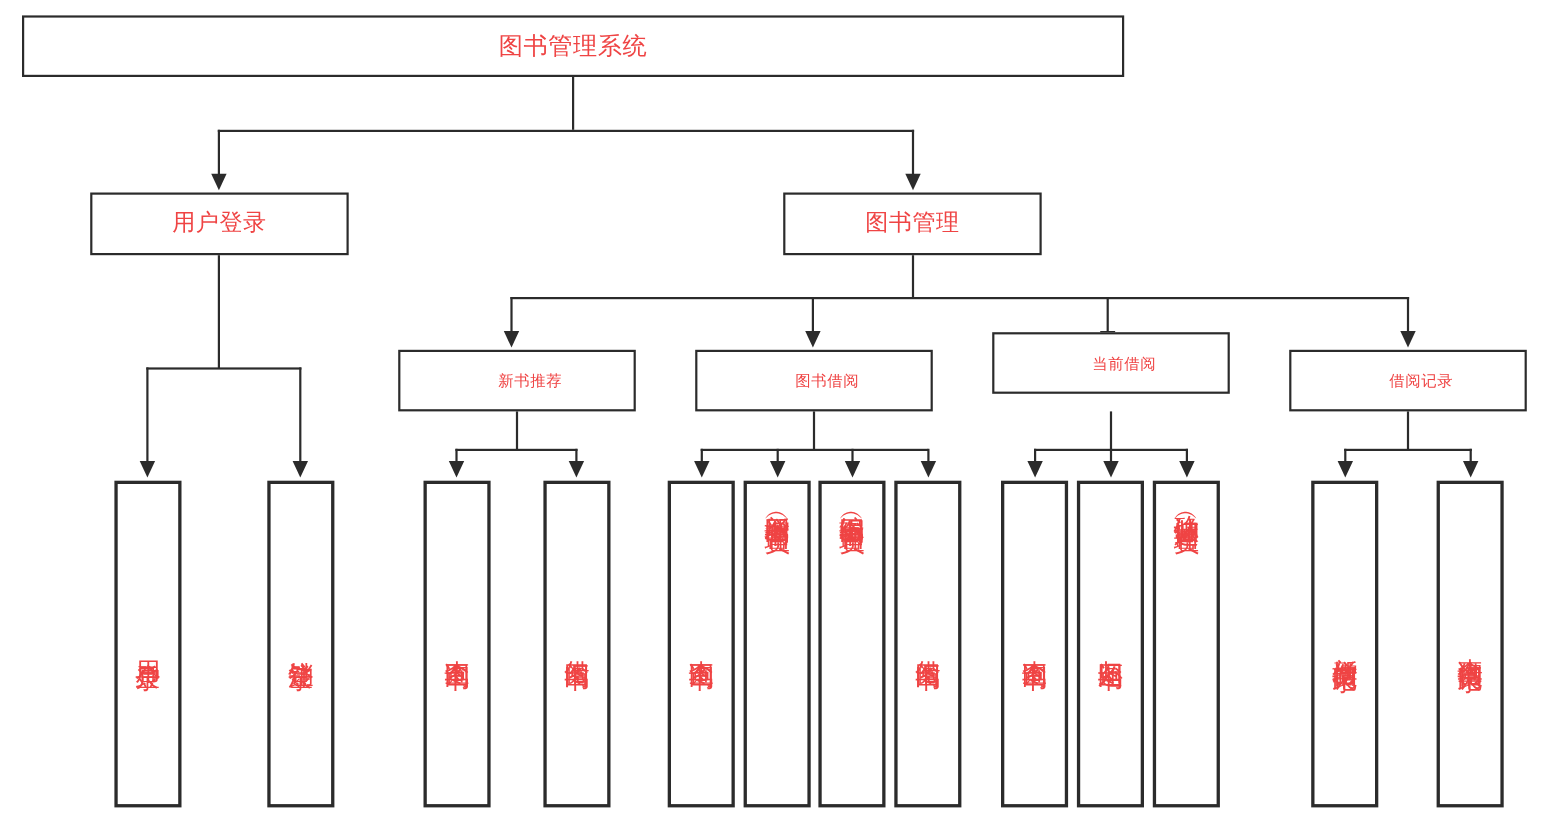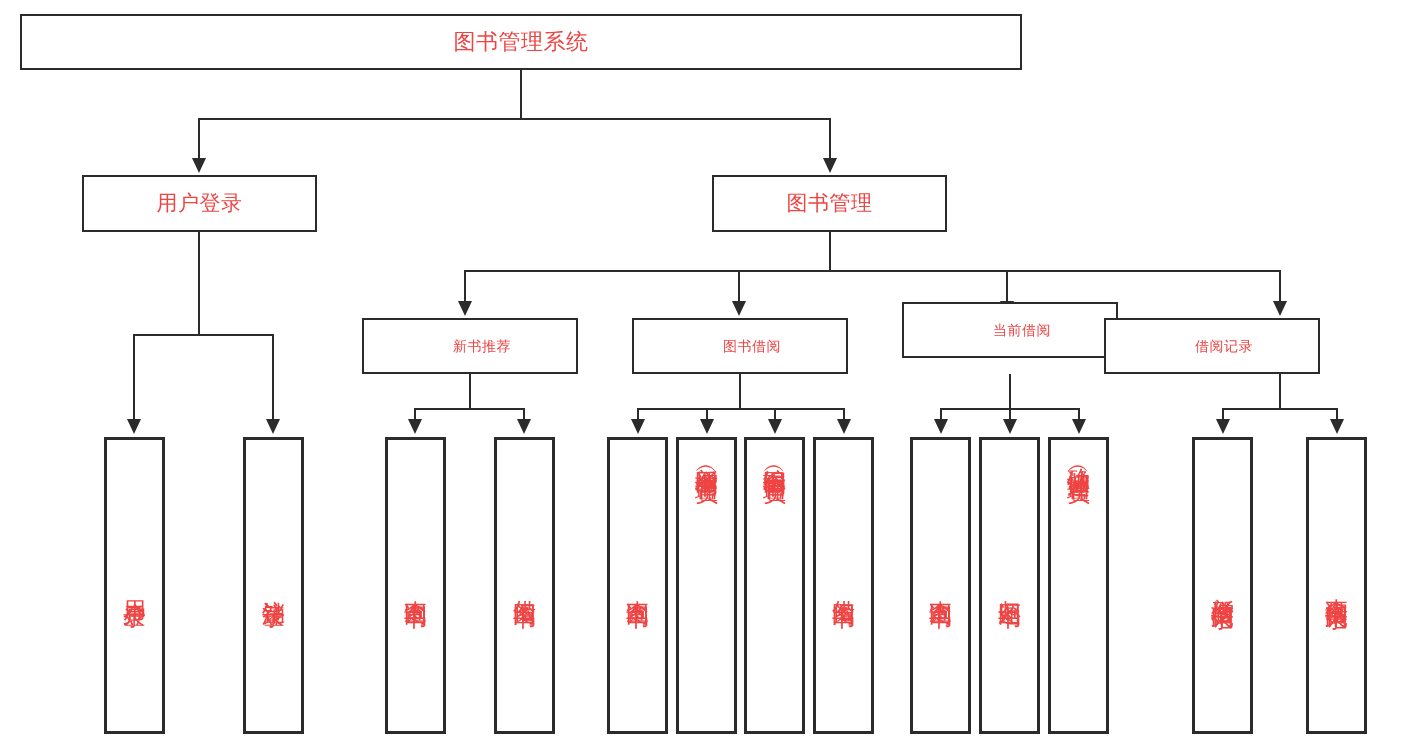--- a/index.html
+++ b/index.html
@@ -135,21 +135,21 @@
 
   <div class="node lvl3" style="left:362px; top:318px; width:216px; height:56px;">
     <span class="label">新书推荐</span>
   </div>
   <div class="node lvl3" style="left:632px; top:318px; width:216px; height:56px;">
     <span class="label">图书借阅</span>
   </div>
   <div class="node lvl3" style="left:902px; top:302px; width:216px; height:56px;">
     <span class="label">当前借阅</span>
   </div>
-  <div class="node lvl3" style="left:1104px; top:318px; width:216px; height:56px;">
+  <div class="node lvl3" style="left:1172px; top:318px; width:216px; height:56px;">
     <span class="label">借阅记录</span>
   </div>
 
   <div class="vline" style="left:469px; top:374px; height:35px;"></div>
   <div class="hline" style="left:414px; top:408px; width:111px;"></div>
   <div class="vline" style="left:414px; top:408px; height:12px;"></div>
   <div class="arrow" style="left:408px; top:419px;"></div>
   <div class="vline" style="left:523px; top:408px; height:12px;"></div>
   <div class="arrow" style="left:517px; top:419px;"></div>
 

